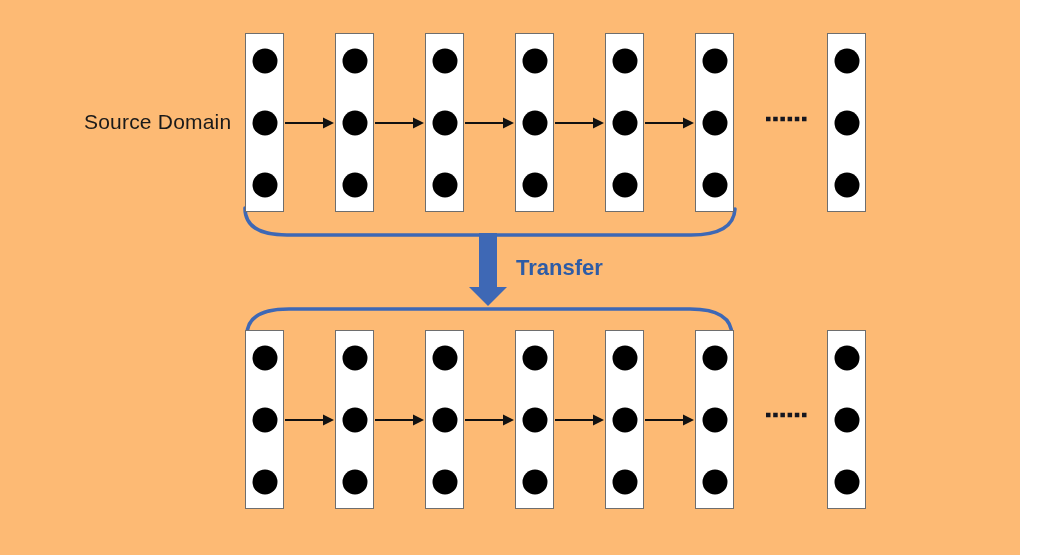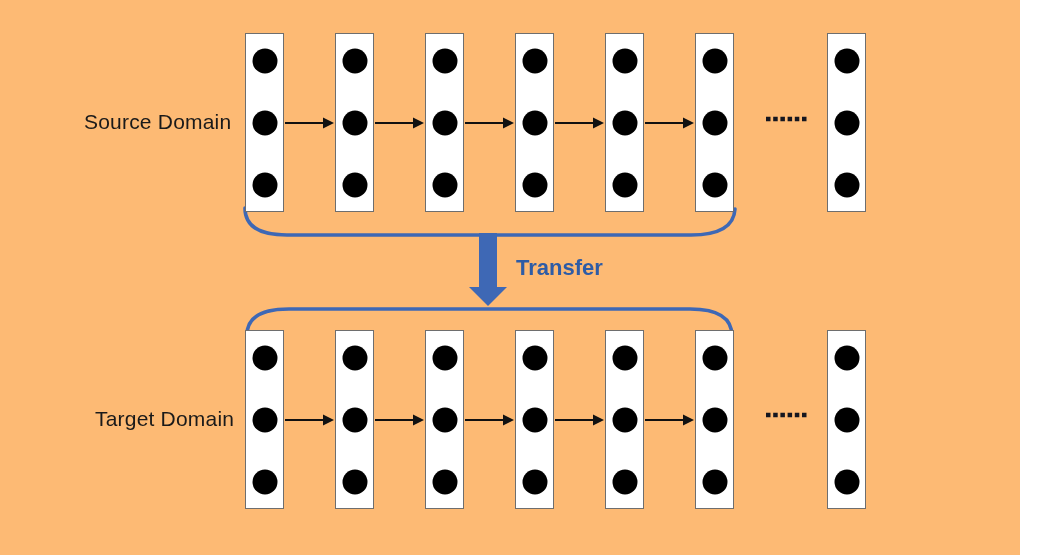--- a/index.html
+++ b/index.html
@@ -46,21 +46,20 @@
     transform:translate(-50%,-50%);
   }
 </style>
 </head>
 <body>
 
 <div class="canvas">
 
   <div class="row-label source" style="color: rgb(26, 26, 26);">Source Domain</div>
 
-  <div class="row-label target" style="color: rgb(26, 26, 26);">Target Domain</div>
 
   <div class="transfer-label" style="color: rgb(46, 92, 166);">Transfer</div>
 
   <svg class="connector-layer" id="connector-layer" viewBox="0 0 1060 555" xmlns="http://www.w3.org/2000/svg">
       <g>
         <line x1="285" y1="123" x2="323" y2="123" stroke="#111111" stroke-width="2.2"></line>
         <polygon points="323,117.5 323,128.5 334,123" fill="#111111"></polygon>
       </g>
       <g>
         <line x1="375" y1="123" x2="413" y2="123" stroke="#111111" stroke-width="2.2"></line>

